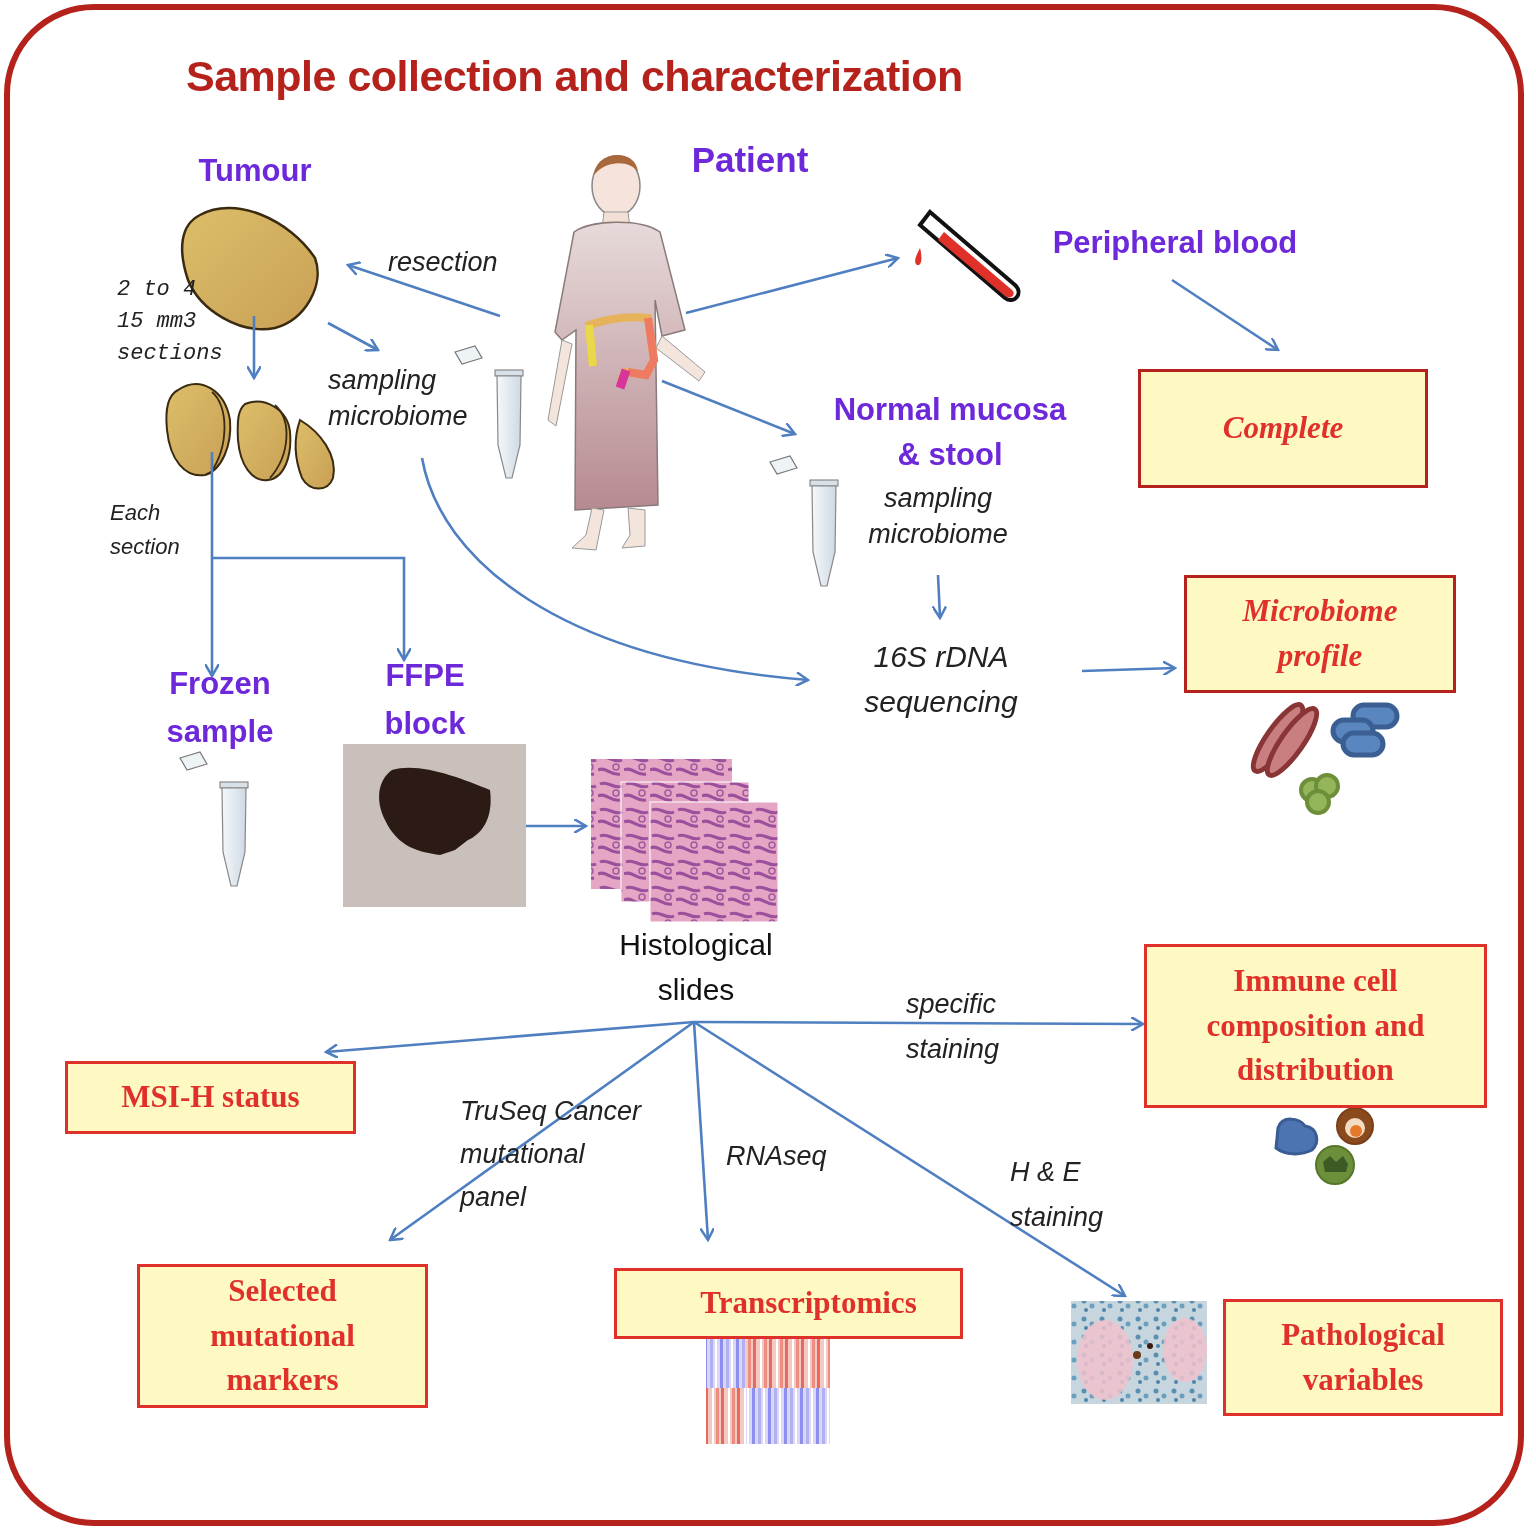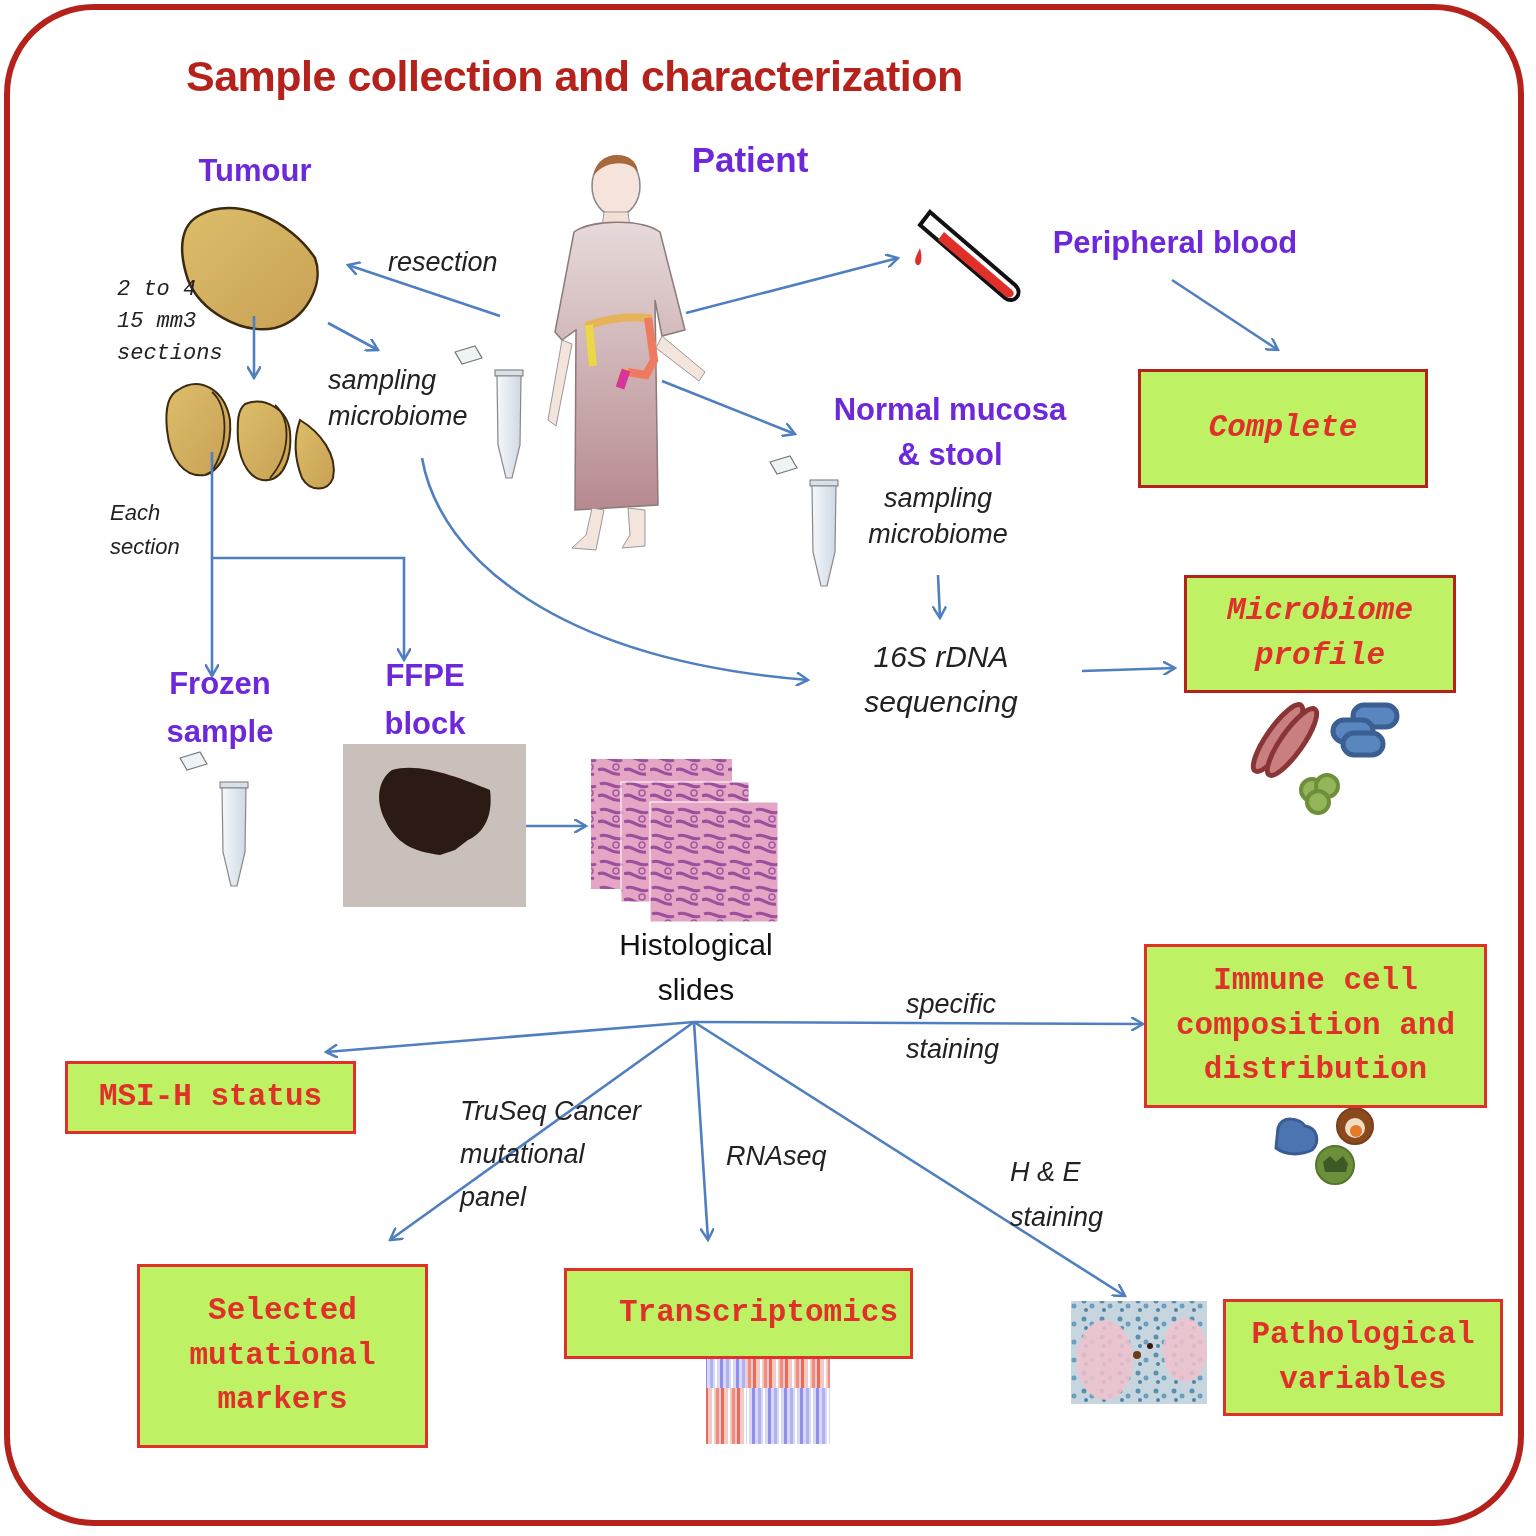--- a/index.html
+++ b/index.html
@@ -3,21 +3,21 @@
 <meta charset="utf-8">
 <style>
   html, body { margin:0; padding:0; background:#ffffff; }
   body { width:1536px; height:1536px; position:relative; overflow:hidden; font-family:"DejaVu Sans", sans-serif; }
   .frame { position:absolute; left:4px; top:4px; width:1520px; height:1522px; border:6px solid #b5221c; border-radius:90px; box-sizing:border-box; background:#fff; }
   .abs { position:absolute; }
   .title { left:186px; top:52px; font-size:43px; font-weight:bold; color:#b5221c; white-space:nowrap; letter-spacing:-0.5px; font-family:"Liberation Sans", sans-serif; }
   .hdr { font-weight:bold; color:#6d28d9; font-size:31px; text-align:center; font-family:"Liberation Sans", sans-serif; line-height:1.5; }
   .it { font-style:italic; color:#222; font-size:27px; line-height:1.35; font-family:"Liberation Sans", sans-serif; }
   .it-sm { font-style:italic; color:#222; font-size:22px; line-height:1.45; font-family:"Liberation Sans", sans-serif; }
-  .box { position:absolute; border:3px solid #e0302a; box-sizing:border-box; display:flex; align-items:center; justify-content:center; text-align:center; color:#e0302a; font-weight:bold; font-size:31px; line-height:1.45; font-family:Liberation Mono, monospace; background:#bef264; }
+  .box { position:absolute; border:3px solid #e0302a; box-sizing:border-box; display:flex; align-items:center; justify-content:center; text-align:center; color:#e0302a; font-weight:bold; font-size:31px; line-height:1.45; font-family:Liberation Serif, serif; background:#fef9c3; }
   .box.itl { font-style:italic; color:#e0302a; }
   .box.dark { border-color:#b5221c; }
   .normal-txt { color:#111; font-size:30px; text-align:center; font-family:"Liberation Sans", sans-serif; line-height:1.5; }
   svg { position:absolute; left:0; top:0; }
 </style>
 </head>
 <body>
 
 <div class="frame"></div>
 
@@ -252,28 +252,28 @@
 <div class="box" style="left:1144px;top:944px;width:343px;height:164px;">
   <div>
     <div>Immune cell</div>
     <div>composition and</div>
     <div>distribution</div>
   </div>
 </div>
 <div class="box" style="left:65px;top:1061px;width:291px;height:73px;">
   <div>MSI-H status</div>
 </div>
-<div class="box" style="left:137px;top:1264px;width:291px;height:184px;">
+<div class="box" style="left:137px;top:1264px;width:291px;height:144px;">
   <div>
     <div>Selected</div>
     <div>mutational</div>
     <div>markers</div>
   </div>
 </div>
-<div class="box" style="left:564px;top:1268px;width:349px;height:91px;padding-left:40px;">
+<div class="box" style="left:614px;top:1268px;width:349px;height:71px;padding-left:40px;">
   <div>Transcriptomics</div>
 </div>
 <div class="box" style="left:1215px;top:1299px;width:280px;height:117px;margin-left:8px;">
   <div>
     <div>Pathological</div>
     <div>variables</div>
   </div>
 </div>
 
 </body></html>

